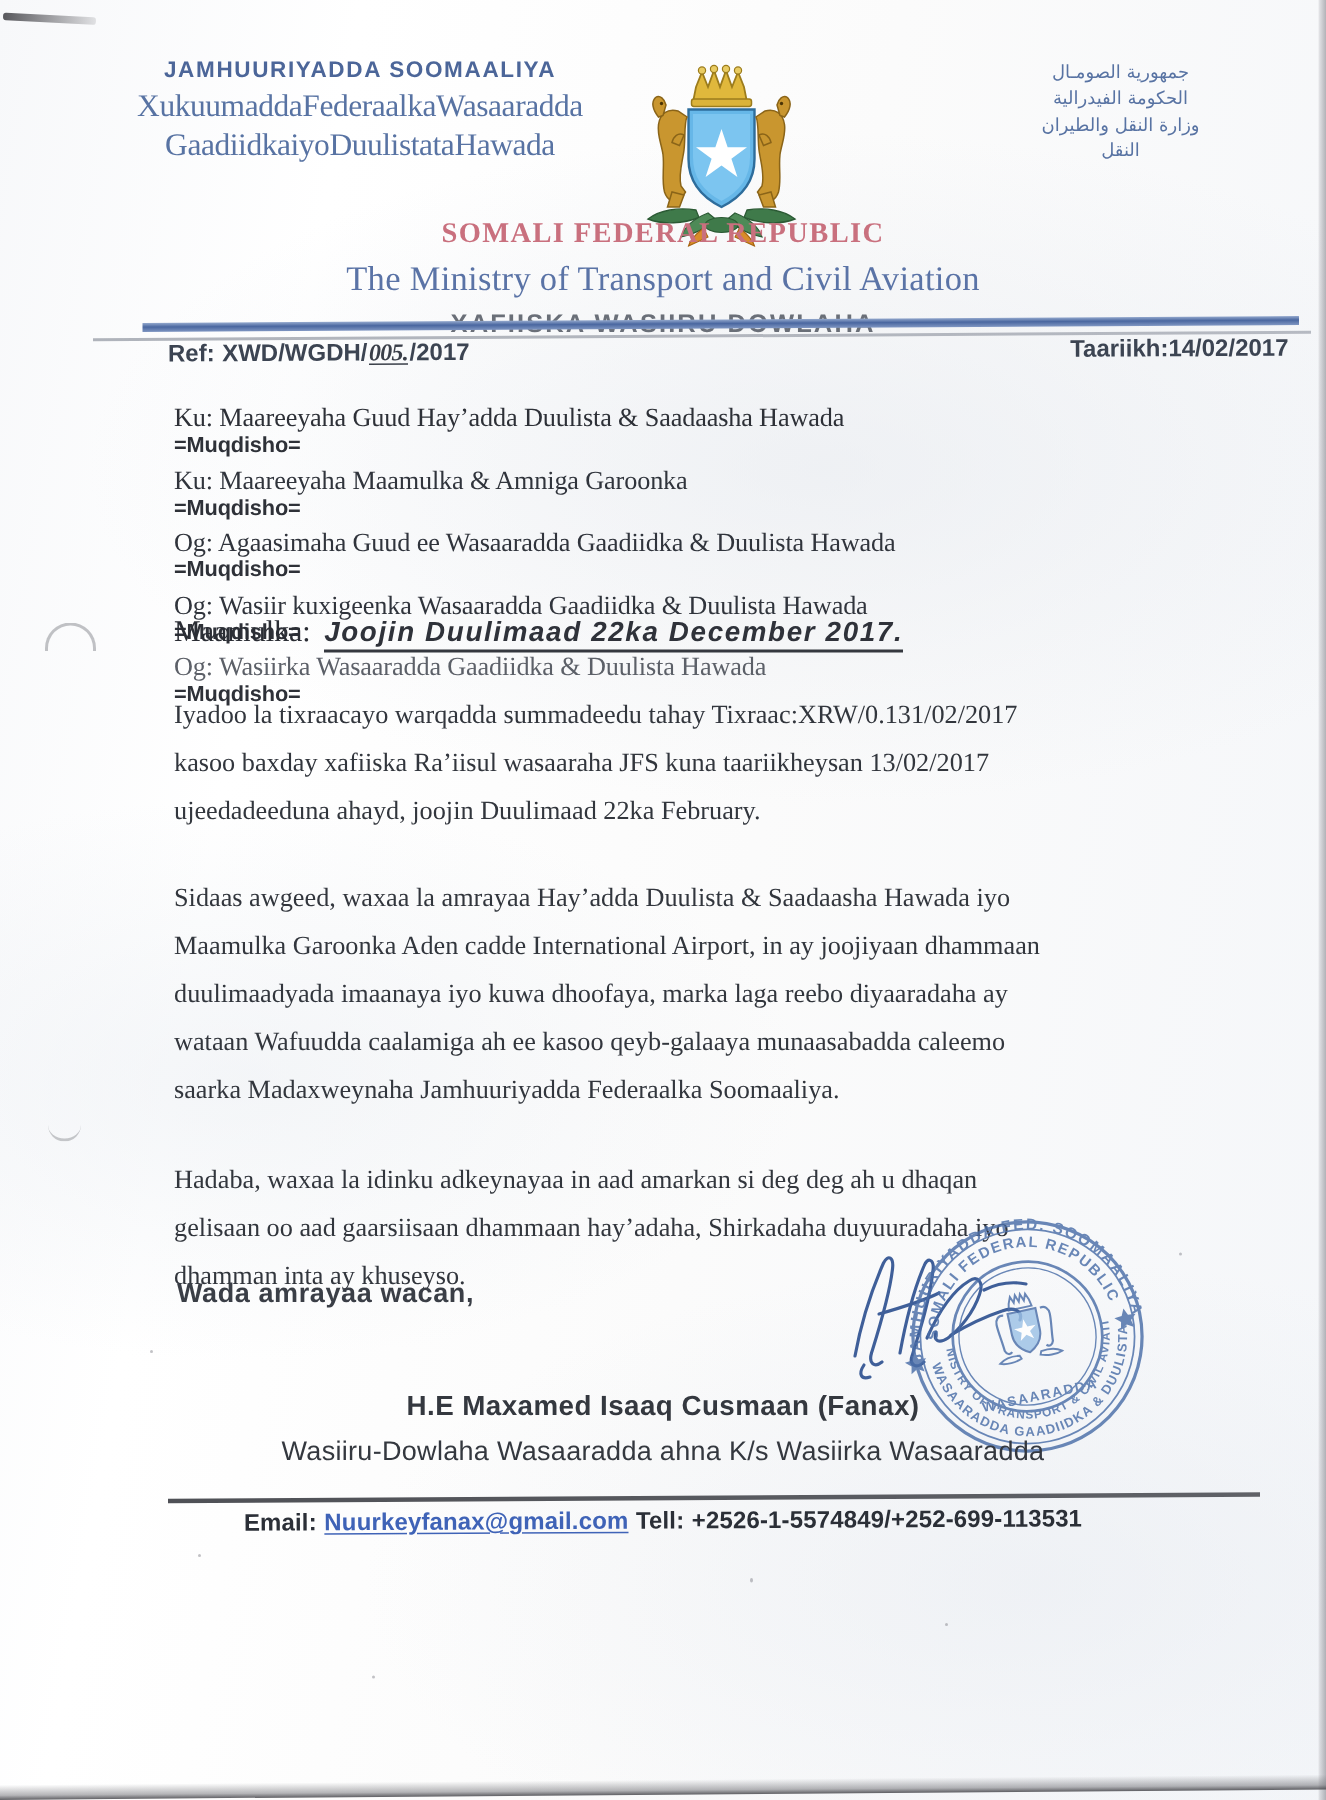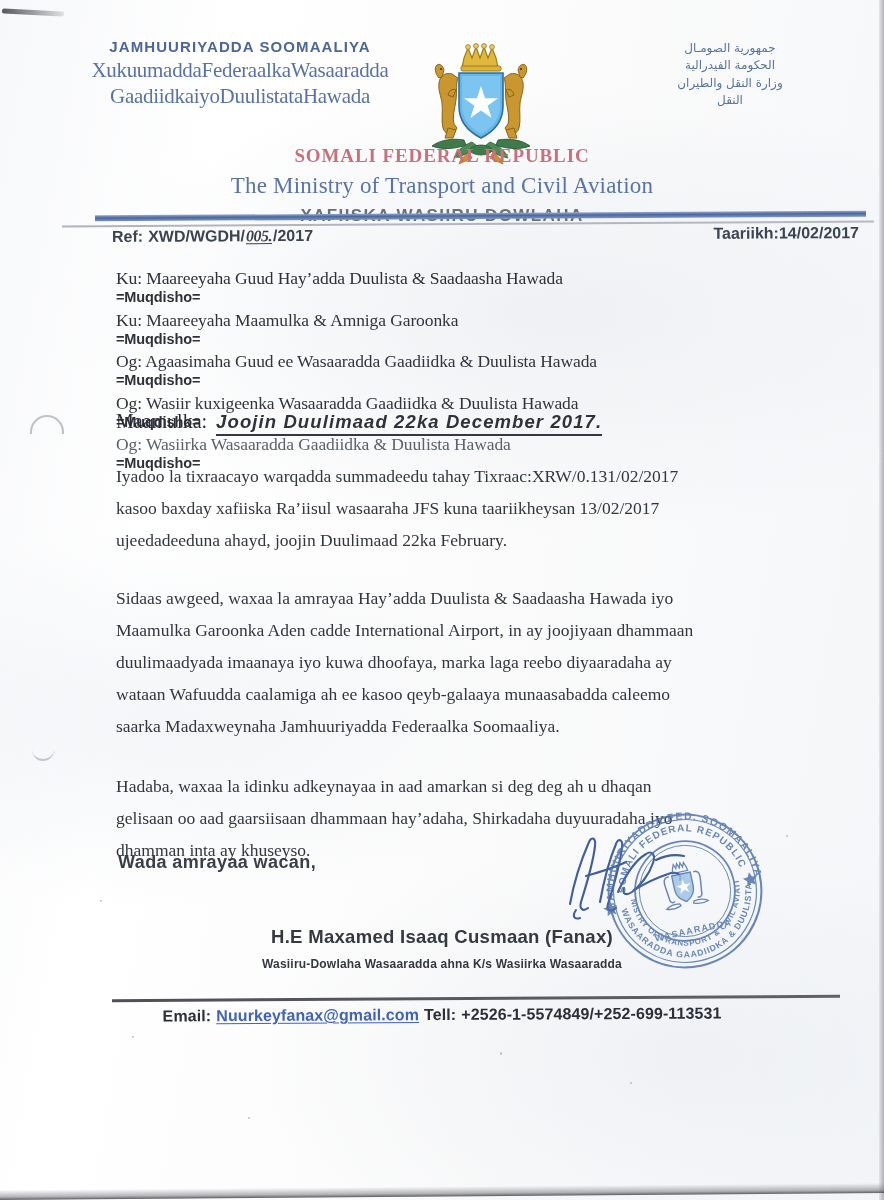--- a/index.html
+++ b/index.html
@@ -59,21 +59,21 @@
     border-bottom: none;
     border-radius: 18px 18px 0 0;
     pointer-events: none;
   }
   .punch.p1 { left: 30px; top: 415px; }
   .punch.p2 { left: 32px; top: 745px; border-radius: 0 0 18px 18px; border: 2px solid rgba(120,122,128,0.4); border-left: none; border-top: none; border-right: none; height: 14px; width: 22px;}
 
   
   .header {
     position: absolute;
-    left: 0; right: 17px; top: 18px;
+    left: 0; right: 0; top: 18px;
     height: 150px;
   }
   .header-left {
     position: absolute;
     left: 60px; top: 20px;
     width: 360px;
     text-align: center;
     color: #4a6497;
   }
   .hl-line1 {
@@ -271,22 +271,22 @@
     font-weight: bold;
     font-size: 18.5px;
     color: #34383f;
     letter-spacing: 0.3px;
   }
   .signer-title {
     position: absolute;
     left: 0; right: 0; top: 957px;
     text-align: center;
     font-family: "Liberation Sans", sans-serif;
-    font-weight: bold;
-    font-size: 12px;
+    font-weight: normal;
+    font-size: 18px;
     color: #34383f;
     letter-spacing: 0.2px;
   }
   .signature {
     position: absolute;
     left: 556px; top: 832px;
     width: 140px; height: 90px;
   }
   .seal {
     position: absolute;

